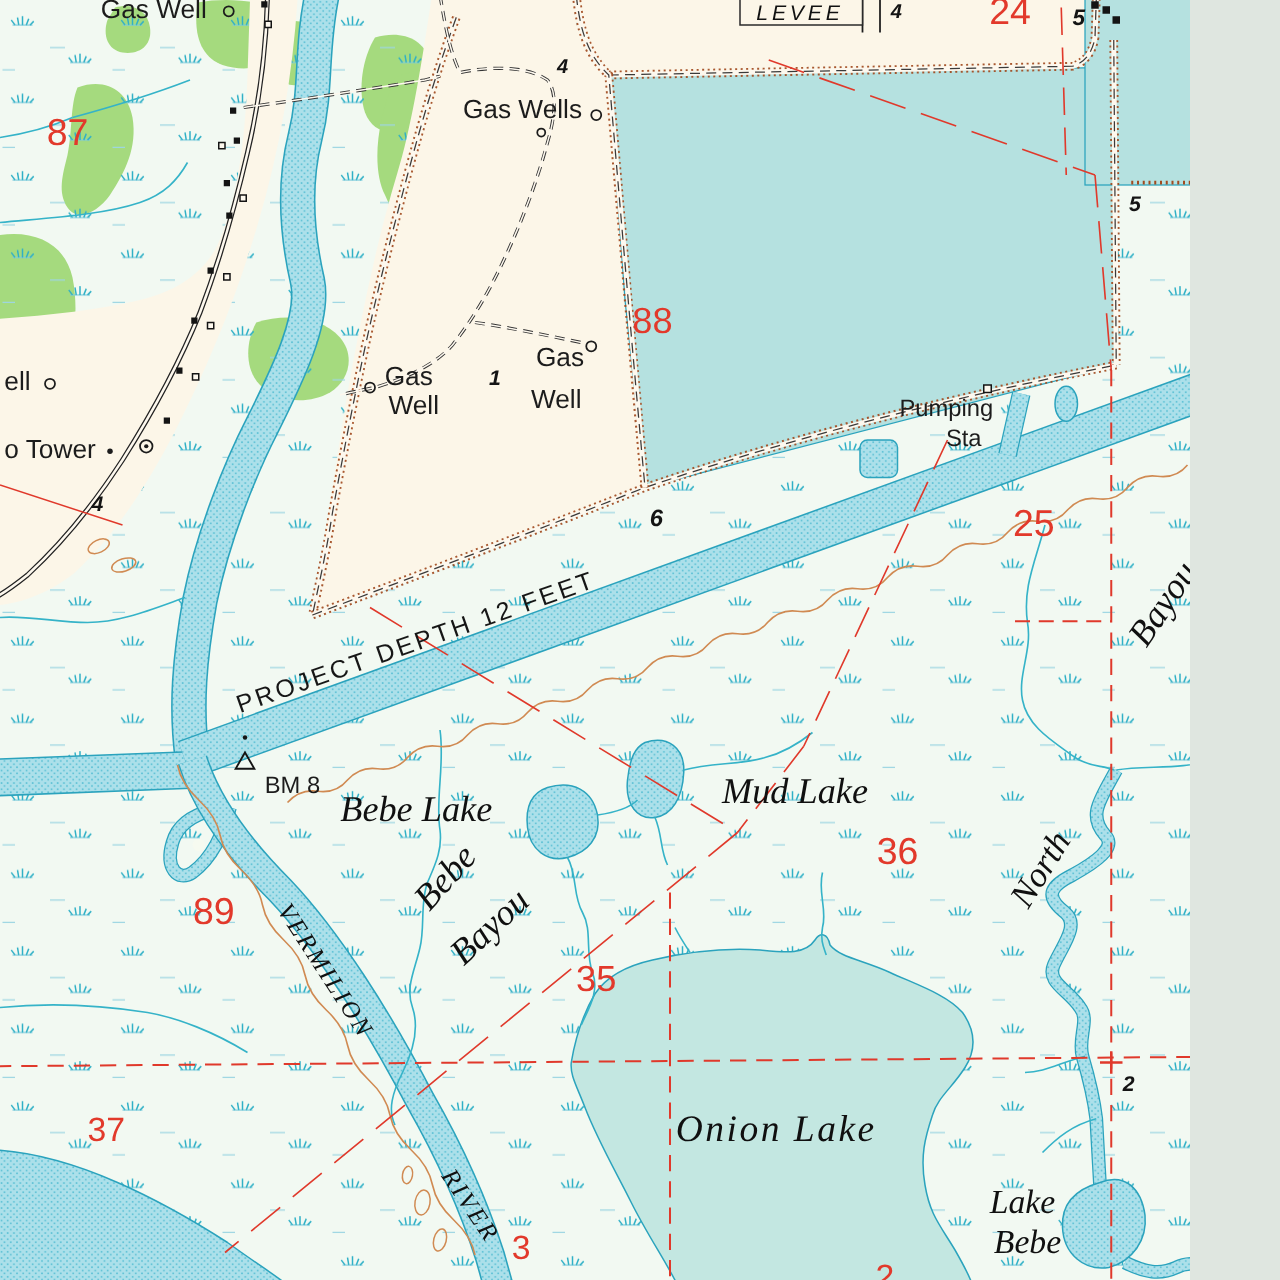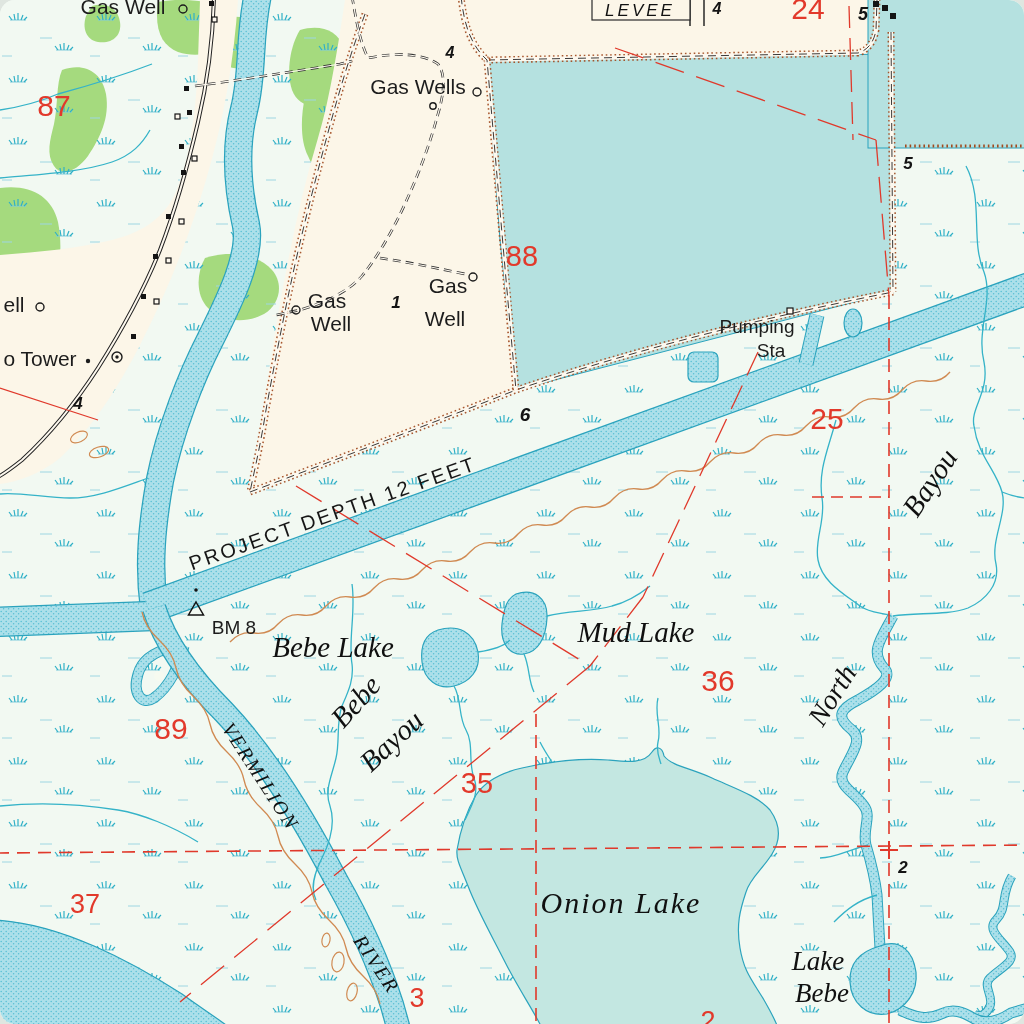--- a/index.html
+++ b/index.html
@@ -1,16 +1,16 @@
 <!DOCTYPE html>
 <html><head>
 <meta charset="utf-8">
 <style>
   html,body{margin:0;padding:0;background:#dfe6e0;}
-  #stage{position:relative;width:1024px;height:1024px;overflow:hidden;background:#f2f9f2;border-radius:15px;}
+  #stage{position:relative;width:952px;height:1024px;overflow:hidden;background:#f2f9f2;}
   svg{display:block}
   text{user-select:none}
   .lbl-sans{font-family:"Liberation Sans",sans-serif;fill:#1c1c1c;font-size:21px;}
   .lbl-sans-sm{font-family:"Liberation Sans",sans-serif;fill:#1c1c1c;font-size:19px;}
   .lbl-levee{font-family:"Liberation Sans",sans-serif;font-style:italic;fill:#111;font-size:17px;letter-spacing:3px;}
   .lbl-proj{font-family:"Liberation Sans",sans-serif;fill:#161616;font-size:20px;letter-spacing:2.5px;}
   .lbl-serif{font-family:"Liberation Serif",serif;font-style:italic;fill:#101010;}
   .num-red{font-family:"Liberation Sans",sans-serif;fill:#e2392b;font-weight:500;}
   .num-blk{font-family:"Liberation Sans",sans-serif;font-style:italic;font-weight:700;fill:#141414;}
   .anch{text-anchor:middle;}

